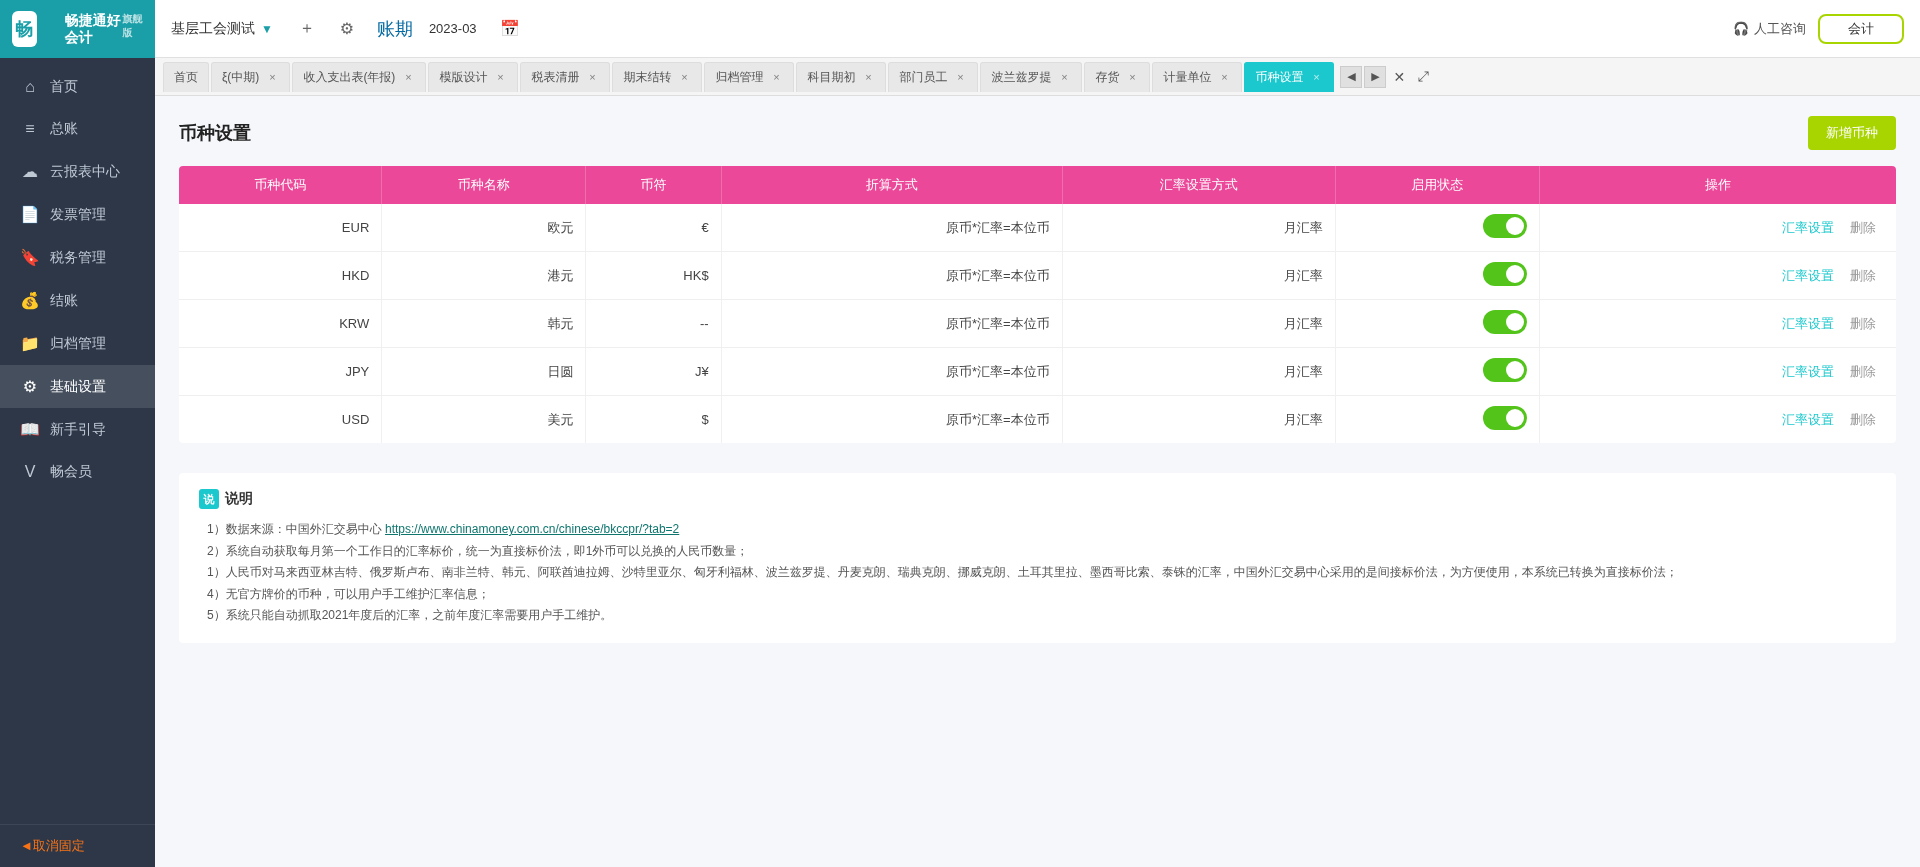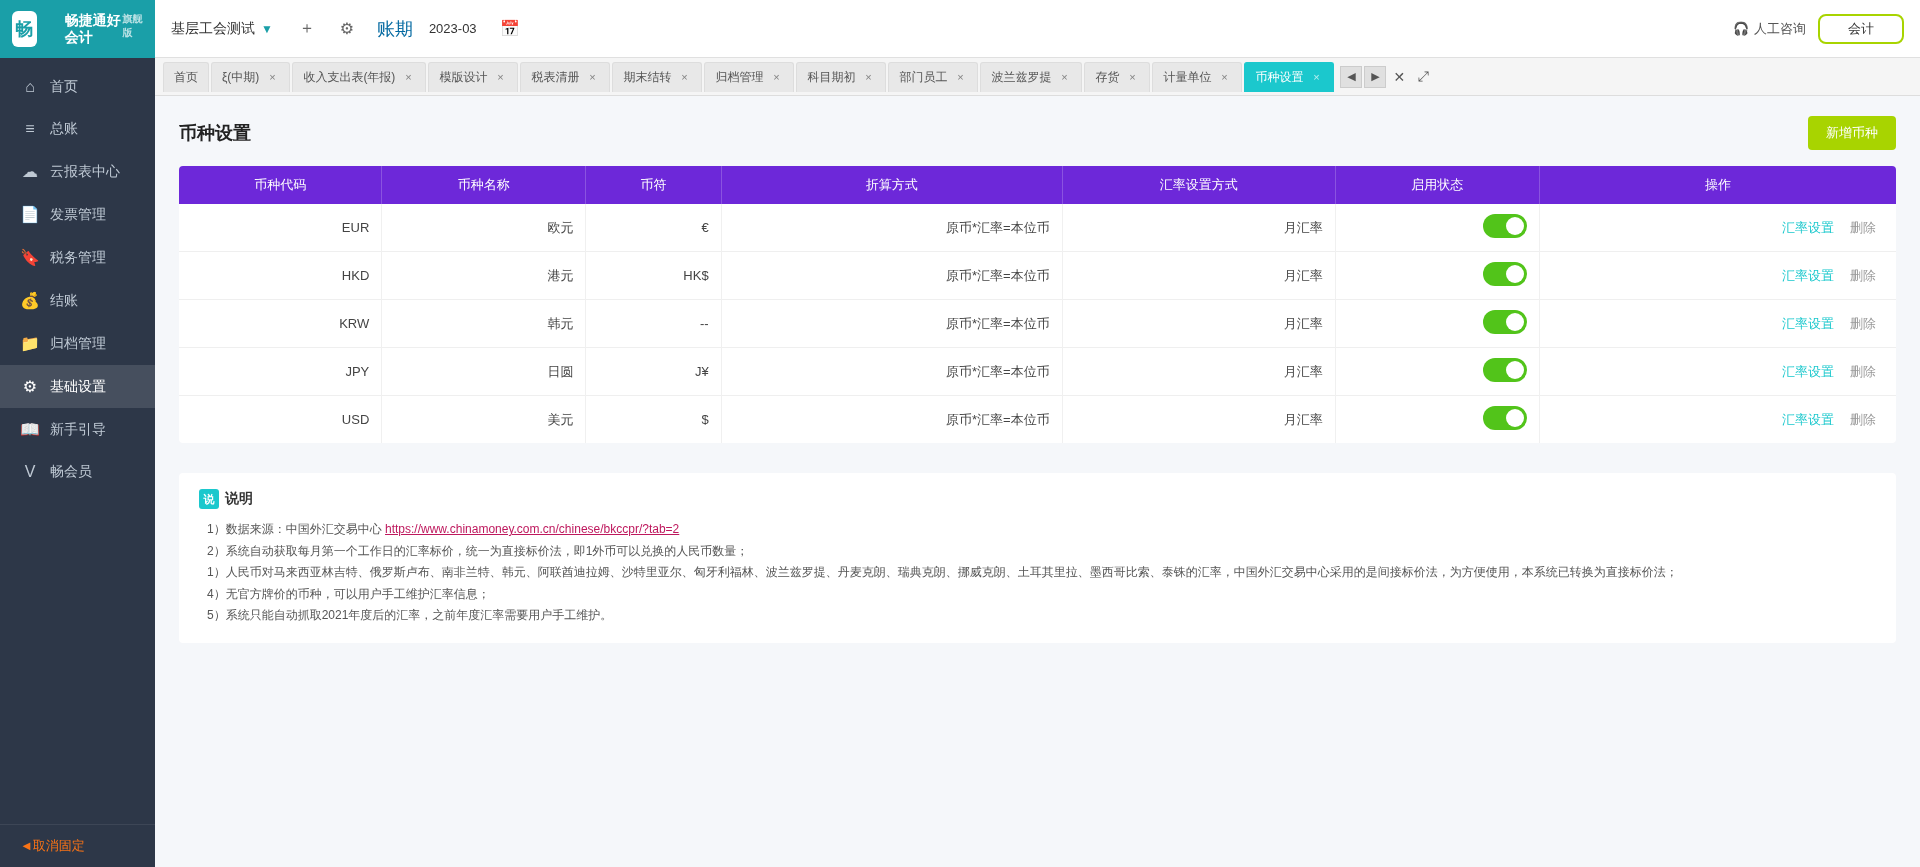--- a/index.html
+++ b/index.html
@@ -181,21 +181,21 @@
 
     
     .data-table {
       width: 100%;
       border-collapse: collapse;
       background: white;
       border-radius: 4px;
       overflow: hidden;
     }
     .data-table thead tr {
-      background: #6d28d9;
+      background: #ec4899;
       color: white;
     }
     .data-table thead th {
       padding: 10px 12px;
       font-size: 13px;
       font-weight: 500;
       text-align: center;
       border-right: 1px solid rgba(255,255,255,0.2);
     }
     .data-table thead th:last-child { border-right: none; }
@@ -269,21 +269,21 @@
       font-size: 11px;
       font-weight: bold;
     }
     .notice-list { list-style: none; }
     .notice-list li {
       font-size: 12px;
       color: #555;
       line-height: 1.8;
       padding-left: 8px;
     }
-    .notice-link { color: #be185d; text-decoration: underline; cursor: pointer; }
+    .notice-link { color: #0f766e; text-decoration: underline; cursor: pointer; }
   </style>
 </head>
 <body>
 
 <div class="sidebar">
   <div class="sidebar-logo">
     <div class="logo-icon">
       <span>畅</span>
     </div>
     <div class="logo-text-block">

